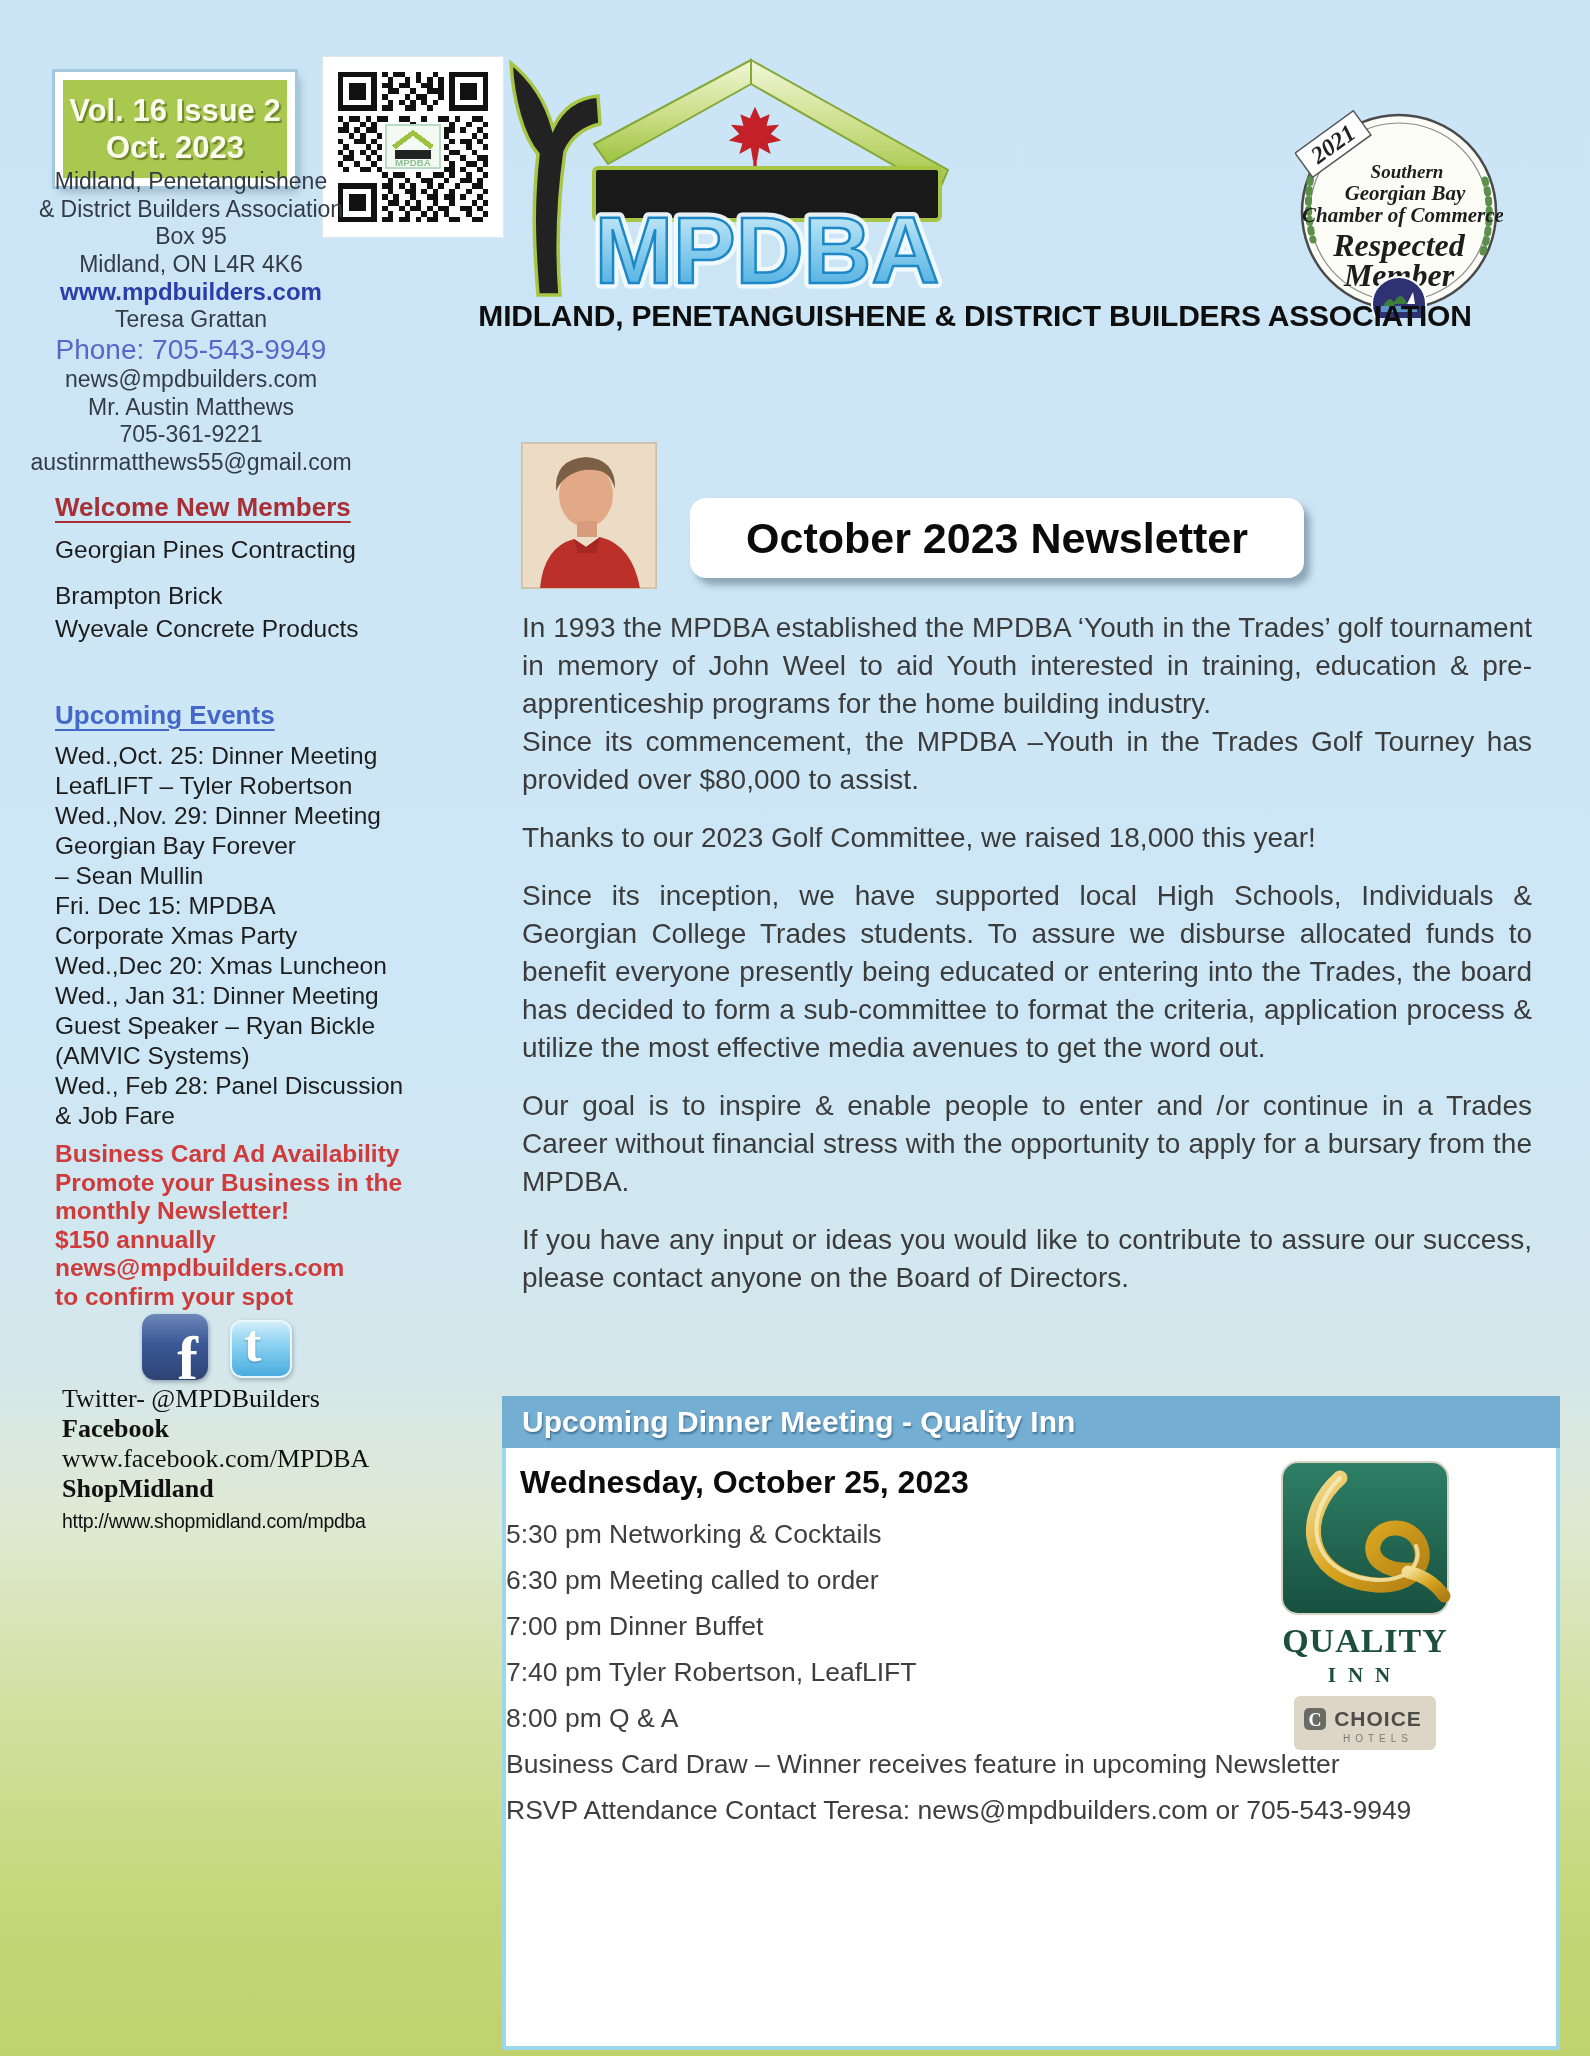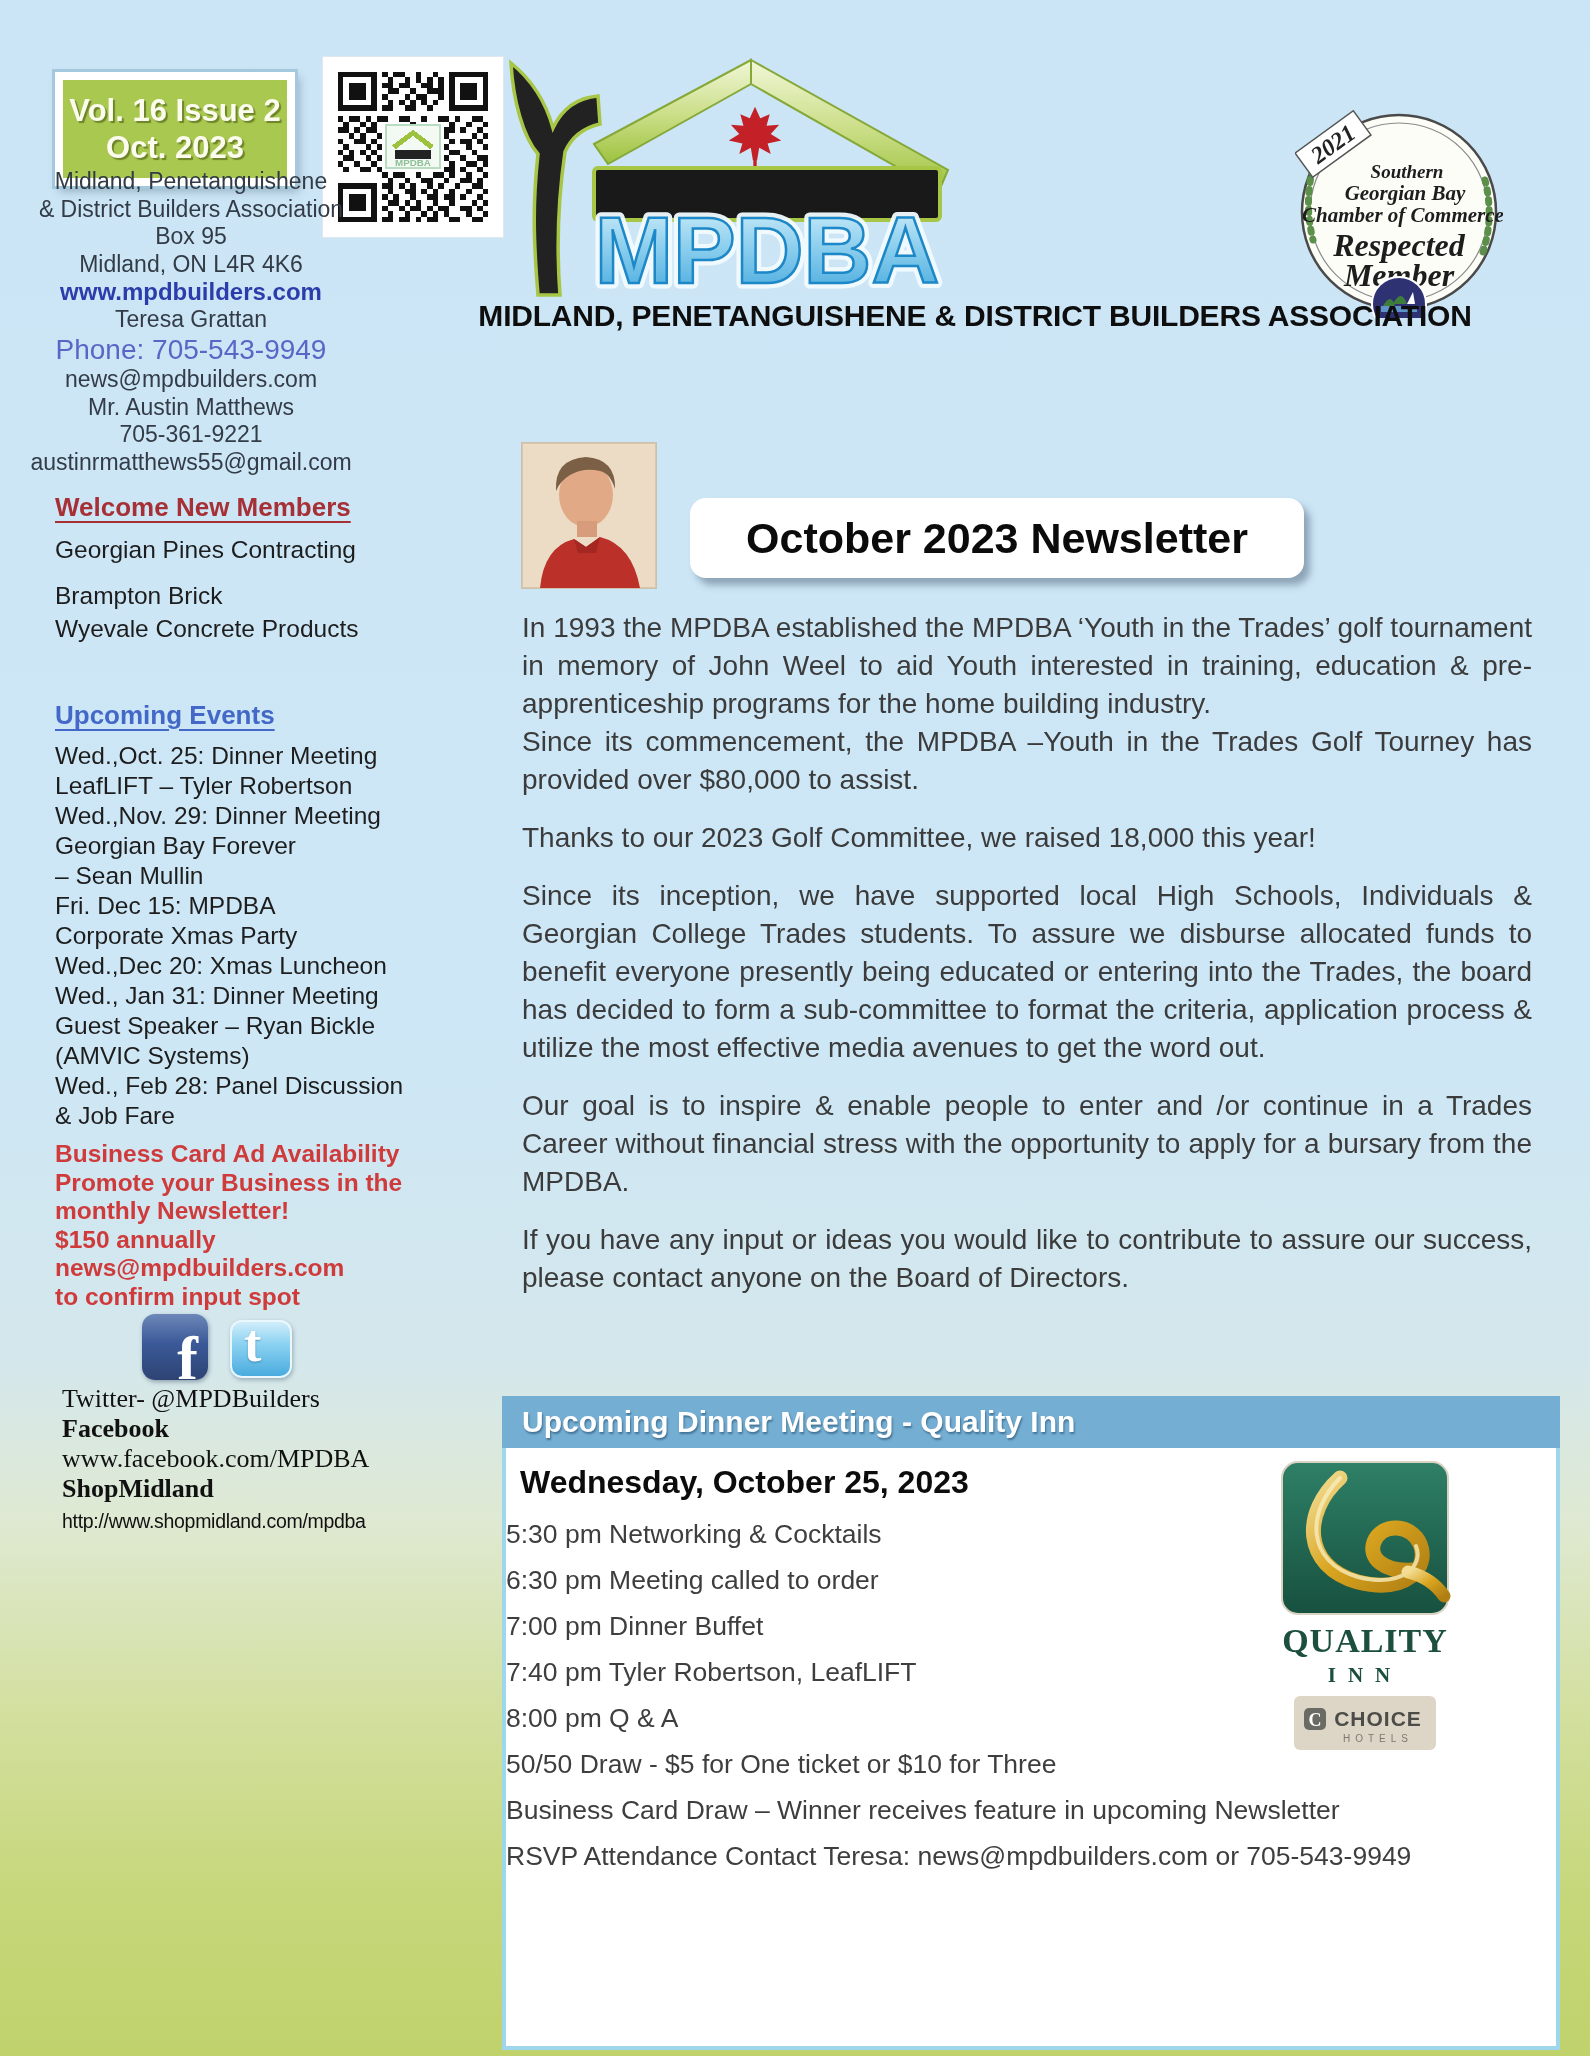--- a/index.html
+++ b/index.html
@@ -372,21 +372,21 @@
     <div class="event-line">Wed., Feb 28: Panel Discussion</div>
     <div class="event-line">&amp; Job Fare</div>
   </div>
 
   <div class="leftcol ad-block" style="top:1124px;">
     <div>Business Card Ad Availability</div>
     <div>Promote your Business in the</div>
     <div>monthly Newsletter!</div>
     <div>$150 annually</div>
     <div>news@mpdbuilders.com</div>
-    <div>to confirm input spot</div>
+    <div>to confirm your spot</div>
   </div>
 
   <div class="fb-icon">
     <span>f</span>
   </div>
   <div class="tw-icon">
     <span>t</span>
   </div>
 
   <div class="social-text">
@@ -427,21 +427,20 @@
   </div>
 
   <div class="dinner-box">
     <div class="dinner-date">Wednesday, October 25, 2023</div>
     <div class="agenda">
       <div>5:30 pm Networking &amp; Cocktails</div>
       <div>6:30 pm Meeting called to order</div>
       <div>7:00 pm Dinner Buffet</div>
       <div>7:40 pm Tyler Robertson, LeafLIFT</div>
       <div>8:00 pm Q &amp; A</div>
-      <div>50/50 Draw - $5 for One ticket or $10 for Three</div>
       <div>Business Card Draw – Winner receives feature in upcoming Newsletter</div>
       <div>RSVP Attendance Contact Teresa: news@mpdbuilders.com or 705-543-9949</div>
     </div>
   </div>
 
   <div class="quality-wrap">
     <svg width="174" height="296" viewBox="0 0 174 296">
       <defs>
         <linearGradient id="qg" x1="0" y1="0" x2="0" y2="1">
           <stop offset="0" stop-color="#2e8066"></stop>

